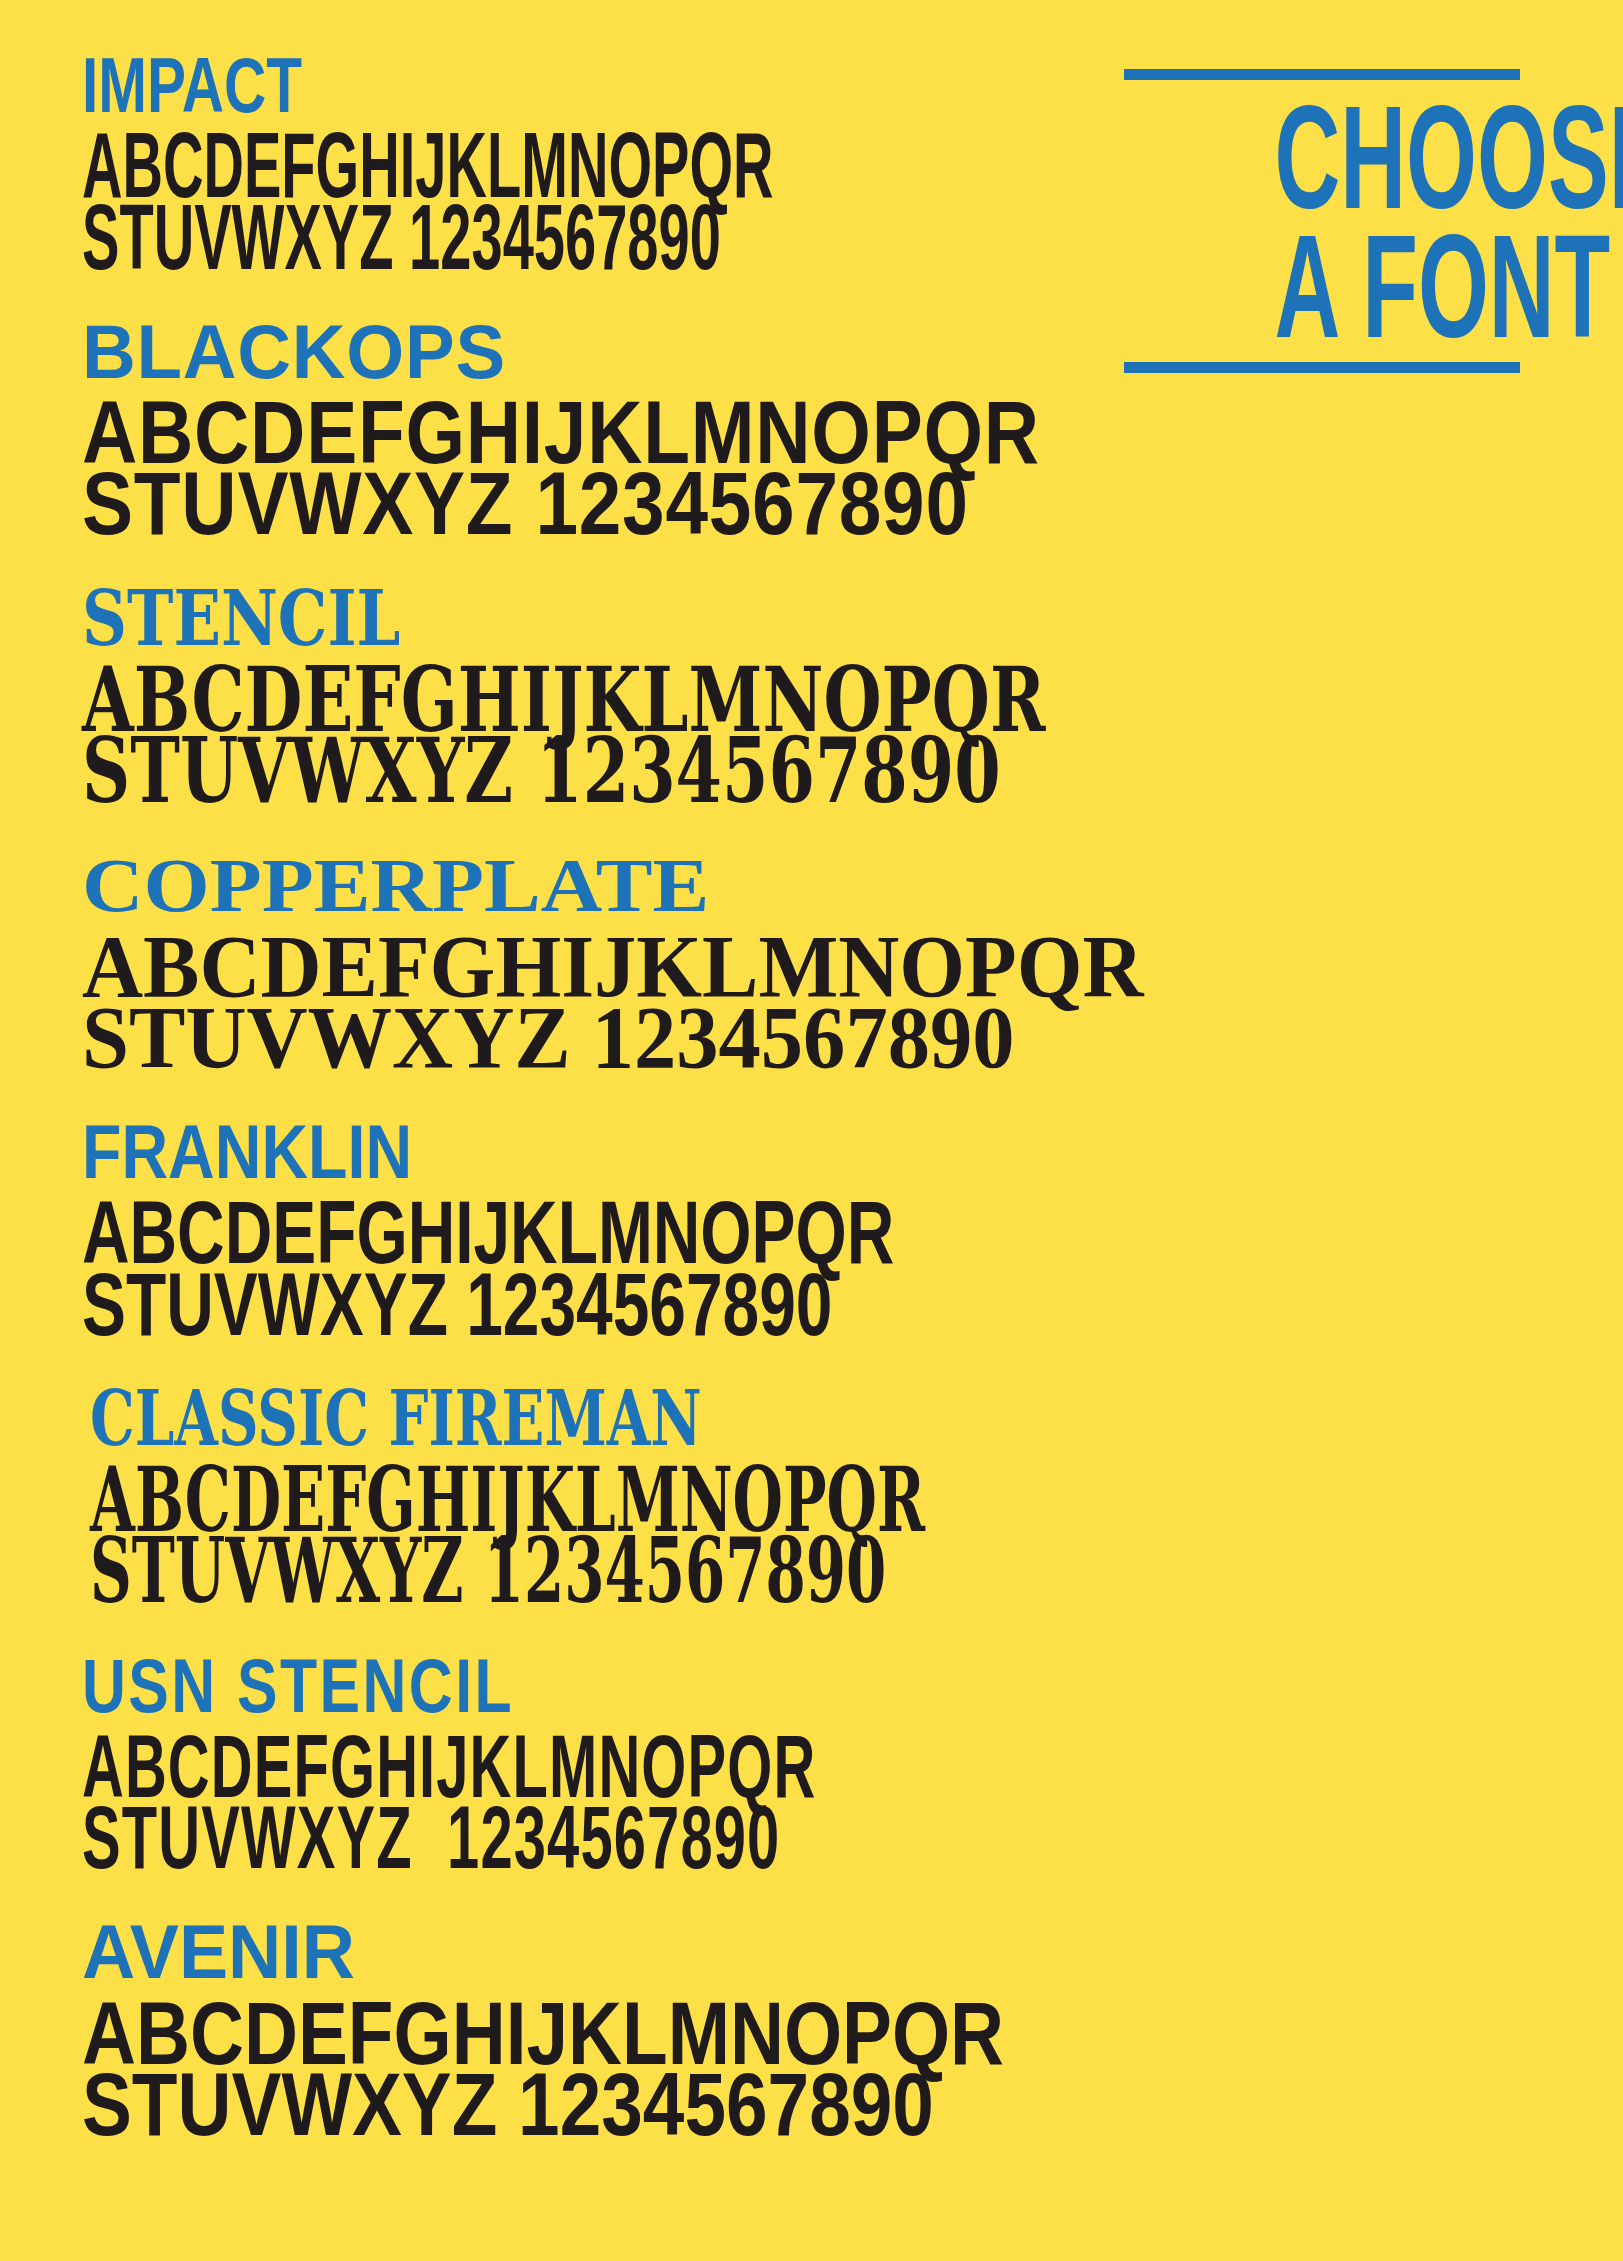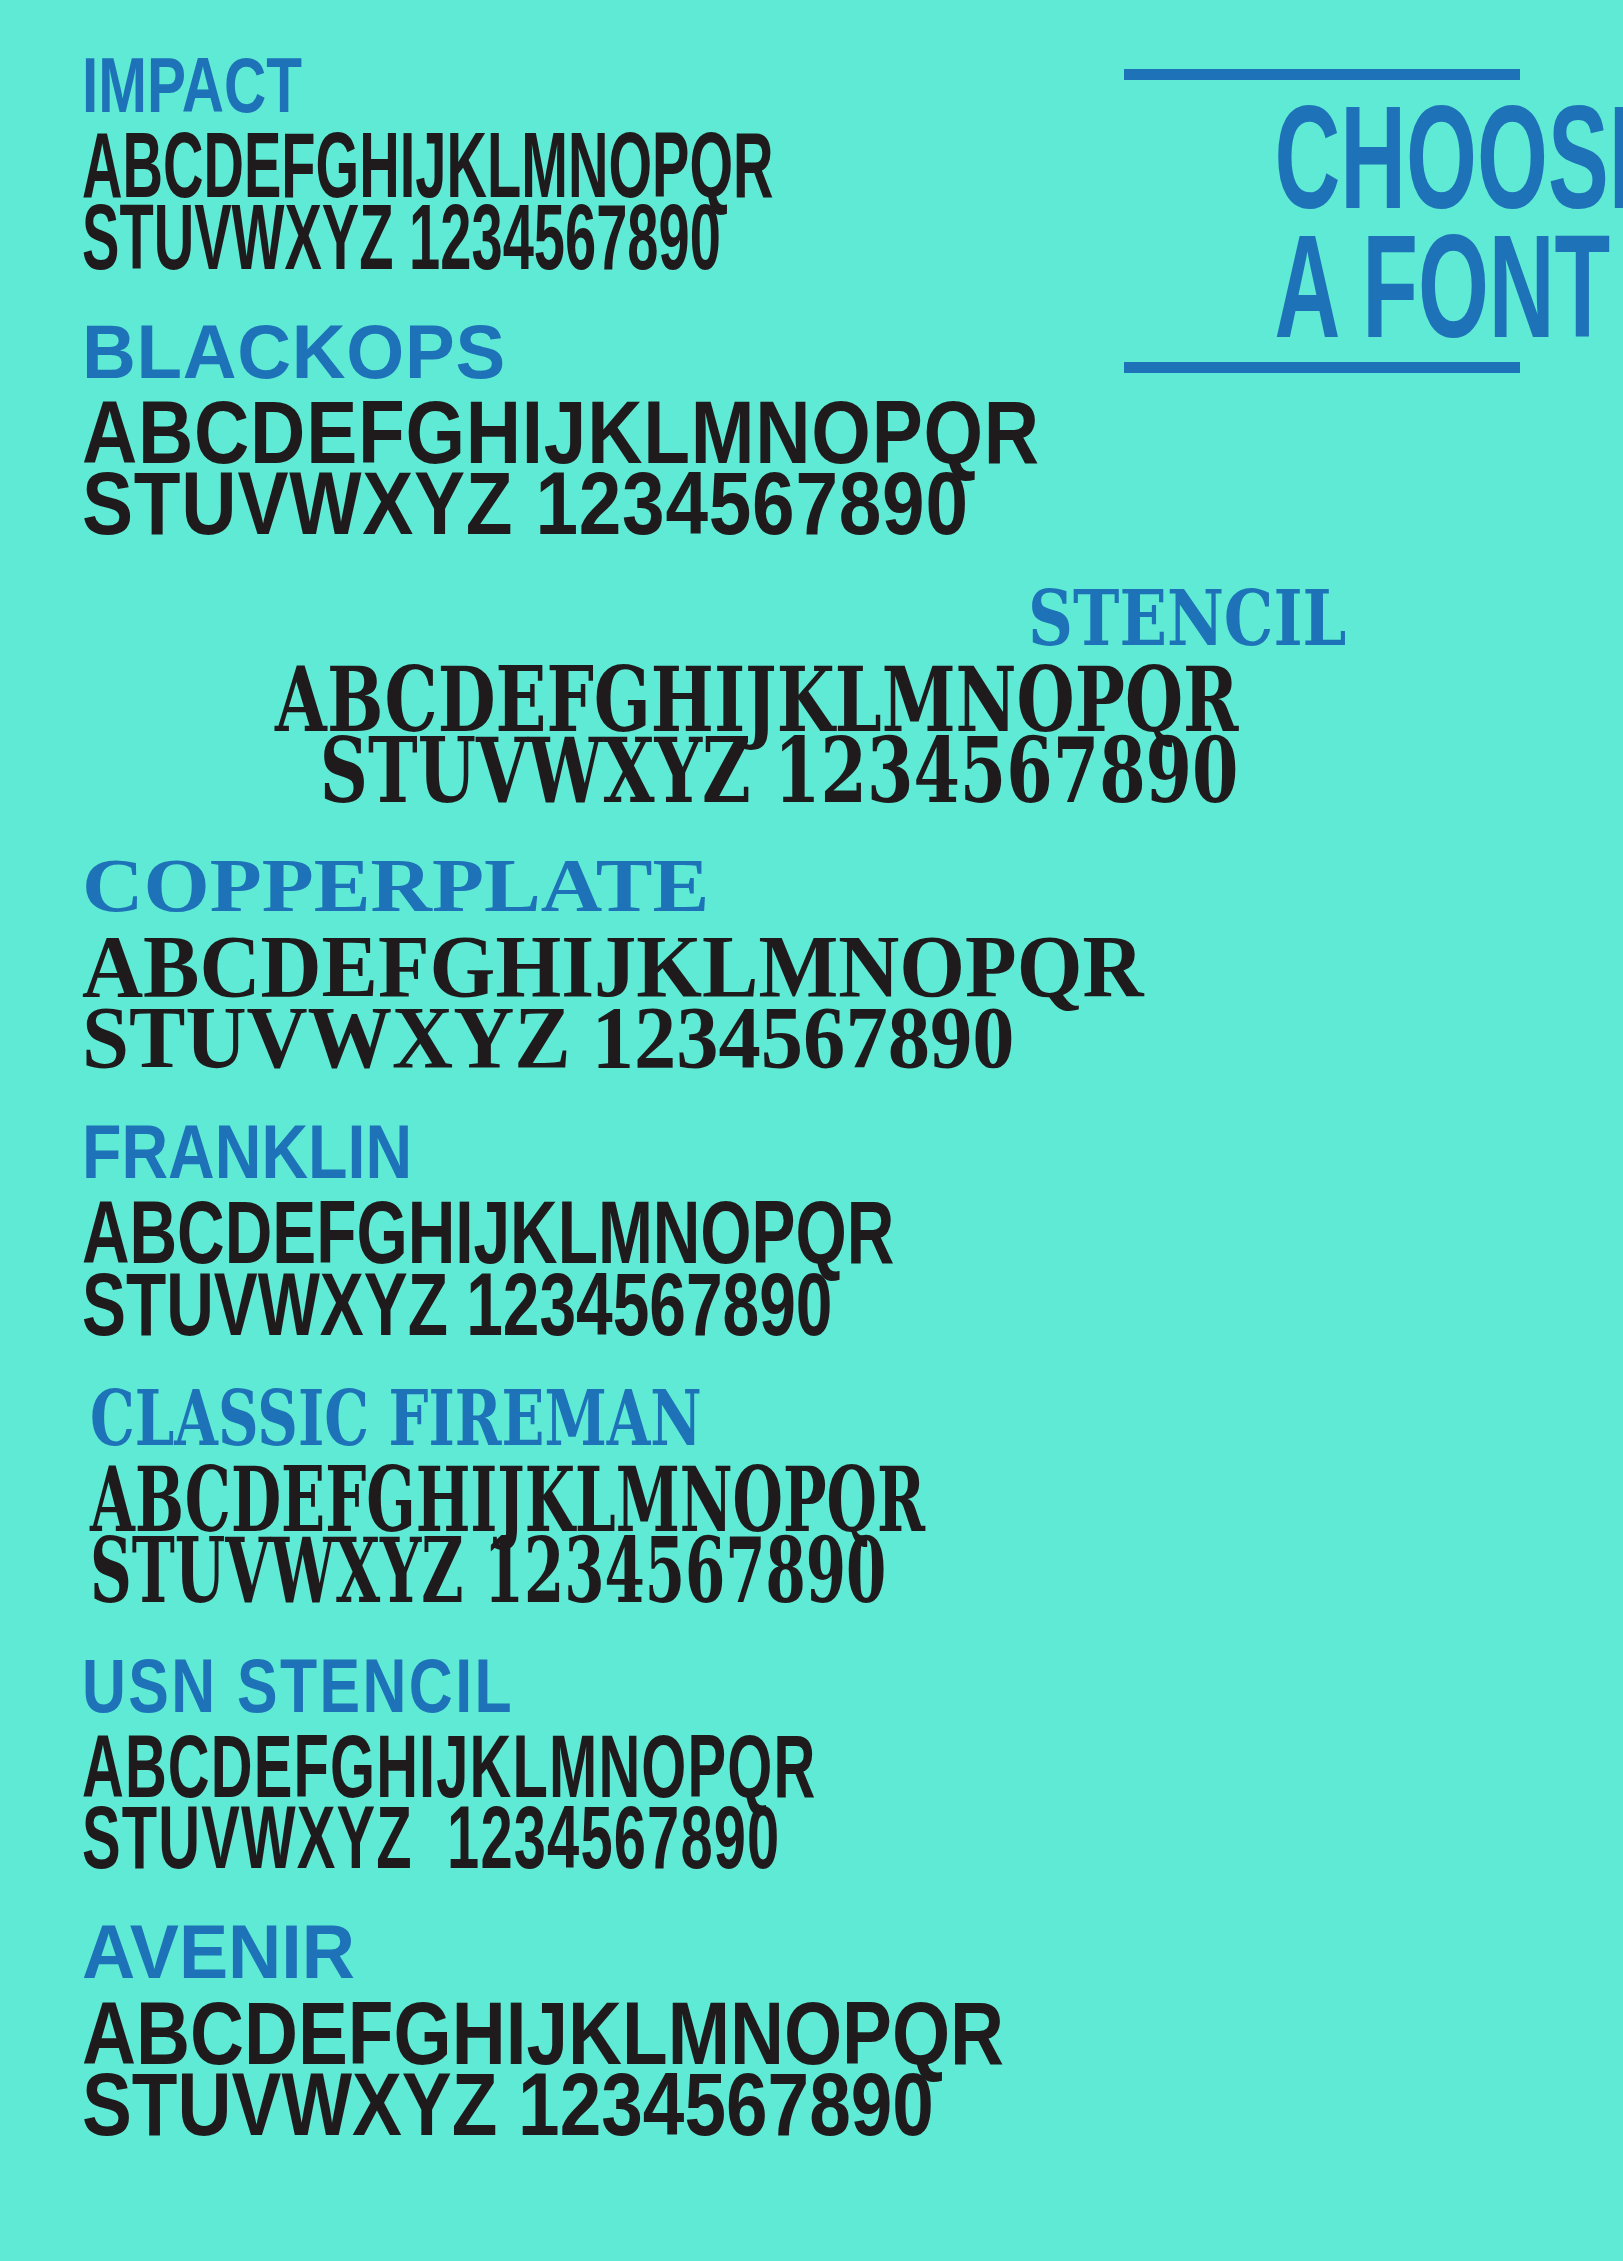--- a/index.html
+++ b/index.html
@@ -4,21 +4,21 @@
 <style>
   html, body {
     margin: 0;
     padding: 0;
     background: #ffffff;
   }
   #page {
     position: relative;
     width: 1624px;
     height: 2261px;
-    background: #5eead4;
+    background: #fde047;
     overflow: hidden;
     font-family: "Liberation Sans", sans-serif;
   }
   #content {
     padding: 51px 0 0 82px;
   }
   .sample {
     margin: 0 0 45px 0;
   }
   .label {
@@ -39,21 +39,21 @@
     transform-origin: 0 50%;
   }
 
   
   .f-impact .label      { transform: scale(0.77, 1.02); }
   .f-impact .letters    { transform: scale(0.63, 1.04); }
 
   .f-blackops .label    { transform: scaleX(0.98); letter-spacing: 0.01em; }
   .f-blackops .letters  { transform: scaleX(0.86); letter-spacing: 0.01em; }
 
-  .f-stencil { font-family: "DejaVu Serif", "Liberation Serif", serif; text-align: right; }
+  .f-stencil { font-family: "DejaVu Serif", "Liberation Serif", serif; }
   .f-stencil .label     { transform: scaleX(0.82); }
   .f-stencil .letters   { transform: scaleX(0.75); }
 
   .f-copper { font-family: Liberation Serif, serif; }
   .f-copper .label      { transform: scaleX(1.12); }
   .f-copper .letters    { transform: scaleX(0.95); }
 
   .f-franklin .label    { transform: scaleX(0.85); }
   .f-franklin .letters  { transform: scaleX(0.74); }
 

